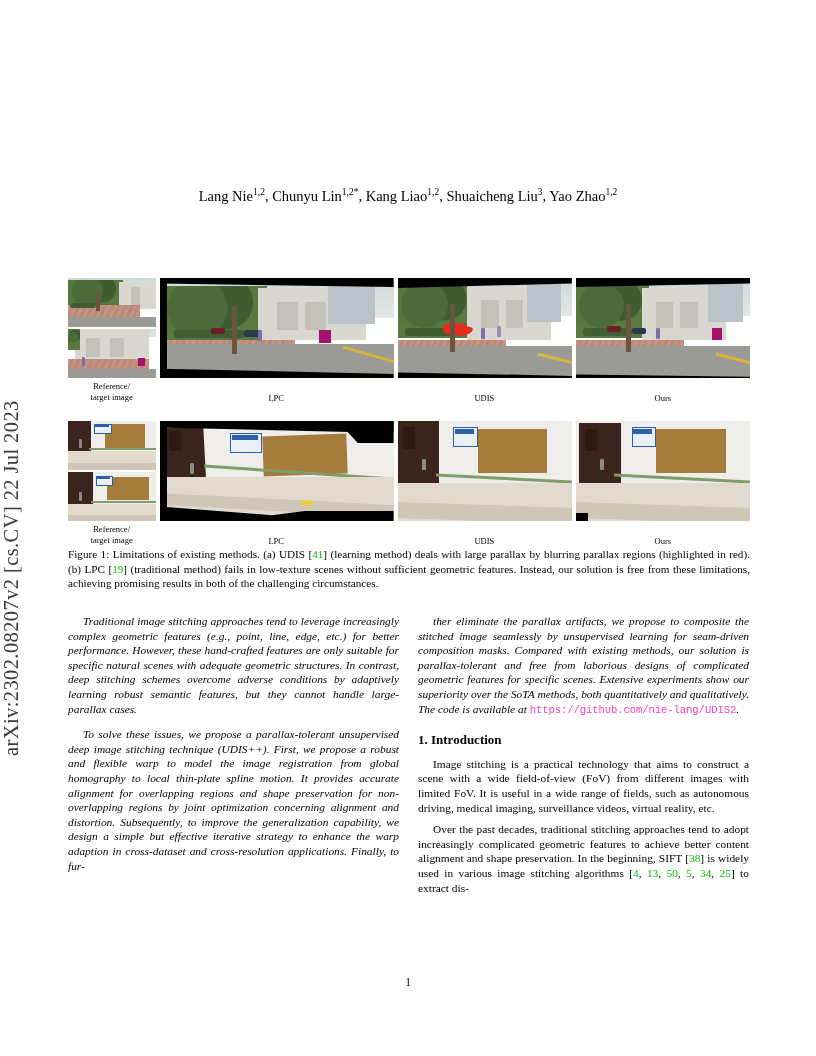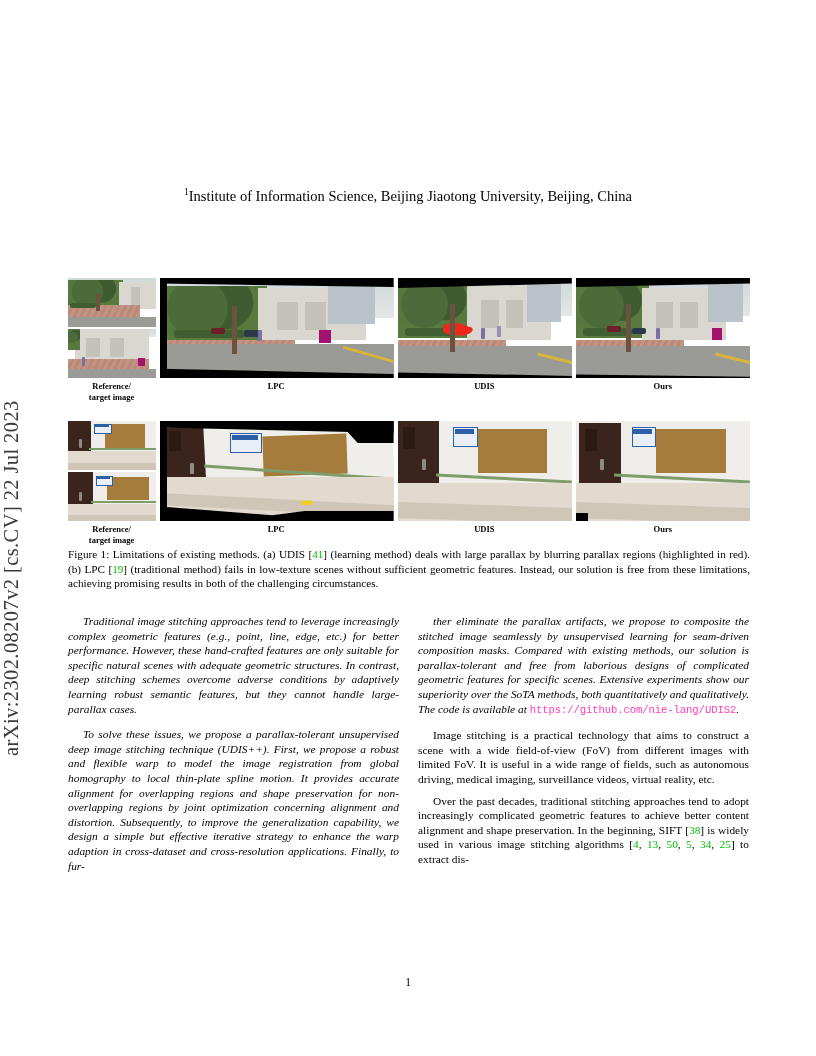--- a/index.html
+++ b/index.html
@@ -83,21 +83,22 @@
   .bigcell { position: relative; overflow: hidden; }
   .cell-lpc { width: 236px; height: 100px; }
   .cell-udis { width: 176px; height: 100px; }
   .cell-ours { width: 176px; height: 100px; }
 
   .caplabels {
     display: flex;
     gap: 4px;
     margin-top: 3px;
     font-size: 8.5px;
-    font-weight: bold;
+    font-weight: normal;
+    align-items: flex-end;
   }
   .caplabels .l-ref { width: 88px; text-align: center; line-height: 11px; }
   .caplabels .l-lpc { width: 236px; text-align: center; }
   .caplabels .l-udis { width: 176px; text-align: center; }
   .caplabels .l-ours { width: 176px; text-align: center; }
 
   .subcap {
     text-align: center;
     font-size: 9.5px;
     margin-top: -9px;
@@ -208,21 +209,23 @@
 </style>
 </head>
 <body>
 
 <div class="page">
 
   <div class="arxiv-stamp">arXiv:2302.08207v2  [cs.CV]  22 Jul 2023</div>
 
 
   <div class="authors">
-    <span class="aff"><sup>1</sup><span>Institute of Information Science, Beijing Jiaotong University, Beijing, China</span></span>
+    <div>
+      <span>Lang Nie</span><sup>1,2</sup><span>, </span><span>Chunyu Lin</span><sup>1,2*</sup><span>, </span><span>Kang Liao</span><sup>1,2</sup><span>, </span><span>Shuaicheng Liu</span><sup>3</sup><span>, </span><span>Yao Zhao</span><sup>1,2</sup>
+    </div>
   </div>
 
   <div class="figure">
 
     <div class="figrow">
       <div class="refcol">
         <div class="refimg">
           <div class="ph">
             <div class="sky" style="height:40%"></div>
             <div class="trees" style="left:0;top:2px;width:62%;height:60%"></div>
@@ -425,18 +428,19 @@
   <div class="figcaption"><span>Figure 1: Limitations of existing methods. (a) UDIS [</span><span class="cite">41</span><span>] (learning method) deals with large parallax by blurring parallax regions (highlighted in red). (b) LPC [</span><span class="cite">19</span><span>] (traditional method) fails in low-texture scenes without sufficient geometric features. Instead, our solution is free from these limitations, achieving promising results in both of the challenging circumstances.</span></div>
 
   <div class="col col-left">
     <p class="abs-p">Traditional image stitching approaches tend to leverage increasingly complex geometric features (e.g., point, line, edge, etc.) for better performance. However, these hand-crafted features are only suitable for specific natural scenes with adequate geometric structures. In contrast, deep stitching schemes overcome adverse conditions by adaptively learning robust semantic features, but they cannot handle large-parallax cases.</p>
     <p class="abs-p">To solve these issues, we propose a parallax-tolerant unsupervised deep image stitching technique (UDIS++). First, we propose a robust and flexible warp to model the image registration from global homography to local thin-plate spline motion. It provides accurate alignment for overlapping regions and shape preservation for non-overlapping regions by joint optimization concerning alignment and distortion. Subsequently, to improve the generalization capability, we design a simple but effective iterative strategy to enhance the warp adaption in cross-dataset and cross-resolution applications. Finally, to fur-</p>
   </div>
 
   <div class="col col-right">
     <p class="abs-p"><span>ther eliminate the parallax artifacts, we propose to composite the stitched image seamlessly by unsupervised learning for seam-driven composition masks. Compared with existing methods, our solution is parallax-tolerant and free from laborious designs of complicated geometric features for specific scenes. Extensive experiments show our superiority over the SoTA methods, both quantitatively and qualitatively. The code is available at </span><span class="url">https://github.com/nie-lang/UDIS2</span><span>.</span></p>
 
+    <div class="section-head">1. Introduction</div>
     <p class="body-p">Image stitching is a practical technology that aims to construct a scene with a wide field-of-view (FoV) from different images with limited FoV. It is useful in a wide range of fields, such as autonomous driving, medical imaging, surveillance videos, virtual reality, etc.</p>
     <p class="body-p"><span>Over the past decades, traditional stitching approaches tend to adopt increasingly complicated geometric features to achieve better content alignment and shape preservation. In the beginning, SIFT [</span><span class="cite">38</span><span>] is widely used in various image stitching algorithms [</span><span class="cite">4</span>, <span class="cite">13</span>, <span class="cite">50</span>, <span class="cite">5</span>, <span class="cite">34</span>, <span class="cite">25</span><span>] to extract dis-</span></p>
   </div>
 
   <div class="pageno">1</div>
 </div>
 
 </body></html>

